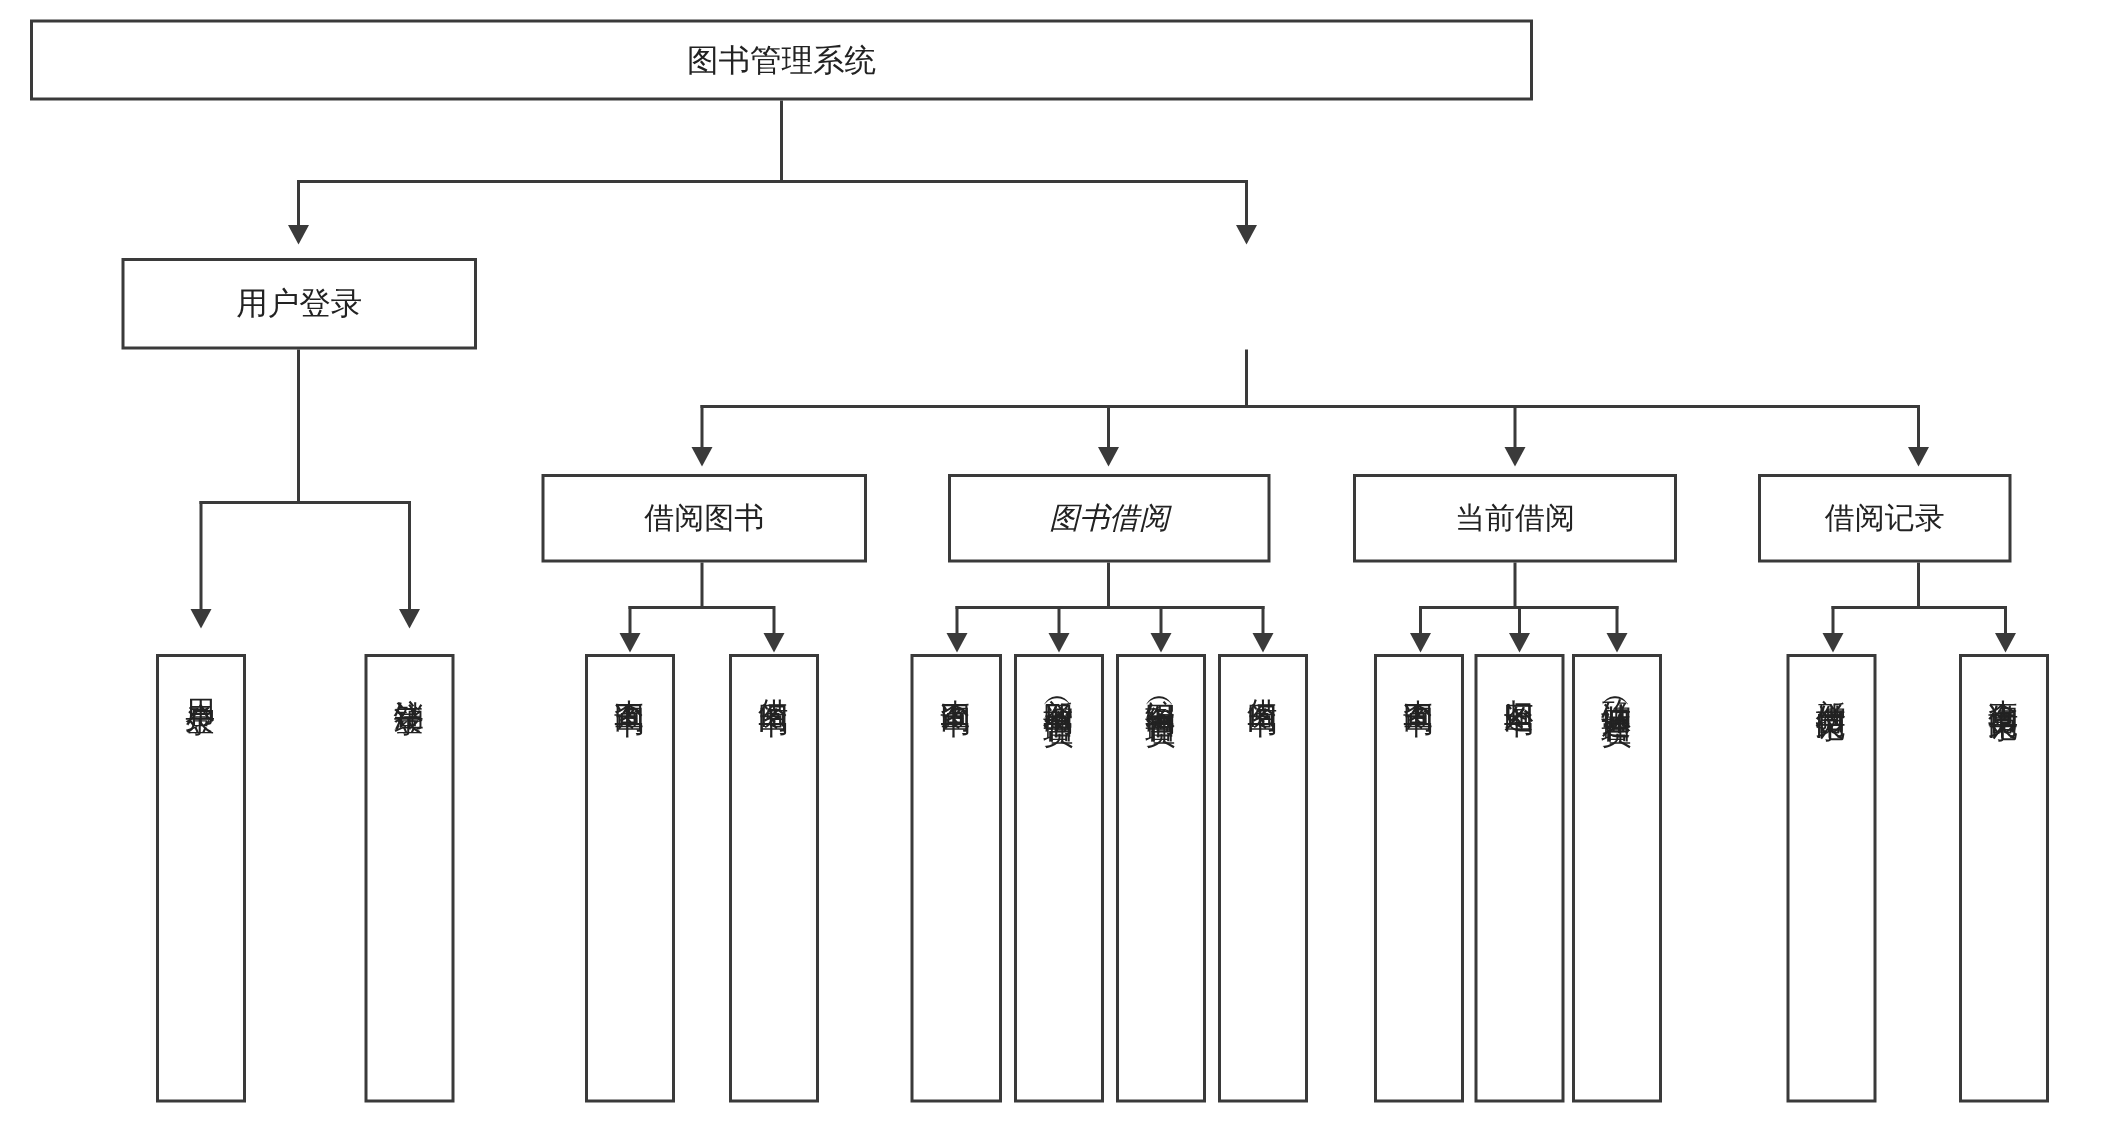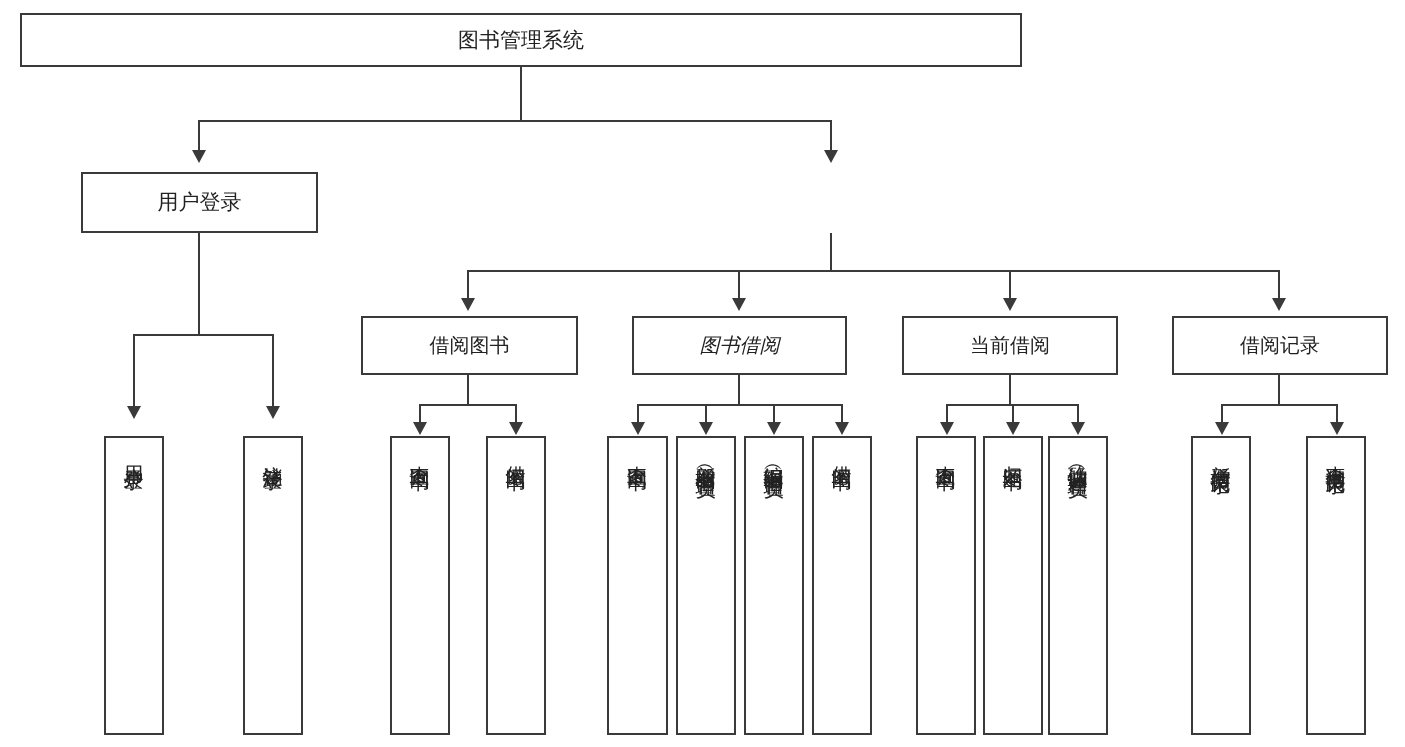--- a/index.html
+++ b/index.html
@@ -117,21 +117,21 @@
 
   <div class="node level2" style="left:361px;top:316px;width:217px;height:59px;">
     <span>借阅图书</span>
   </div>
   <div class="node level2" style="left:632px;top:316px;width:215px;height:59px;font-style:italic;">
     <span>图书借阅</span>
   </div>
   <div class="node level2" style="left:902px;top:316px;width:216px;height:59px;">
     <span>当前借阅</span>
   </div>
-  <div class="node level2" style="left:1172px;top:316px;width:216px;height:59px;">
+  <div class="node level2" style="left:1172px;top:316px;width:169px;height:59px;">
     <span>借阅记录</span>
   </div>
 
   <div class="vline" style="left:467px;top:375px;height:30px;"></div>
   <div class="hline" style="left:419px;top:404px;width:97px;height:2px;"></div>
   <div class="vline" style="left:419px;top:404px;height:18px;"></div>
   <div class="arrow" style="left:413px;top:422px;"></div>
   <div class="vline" style="left:515px;top:404px;height:18px;"></div>
   <div class="arrow" style="left:509px;top:422px;"></div>
 

